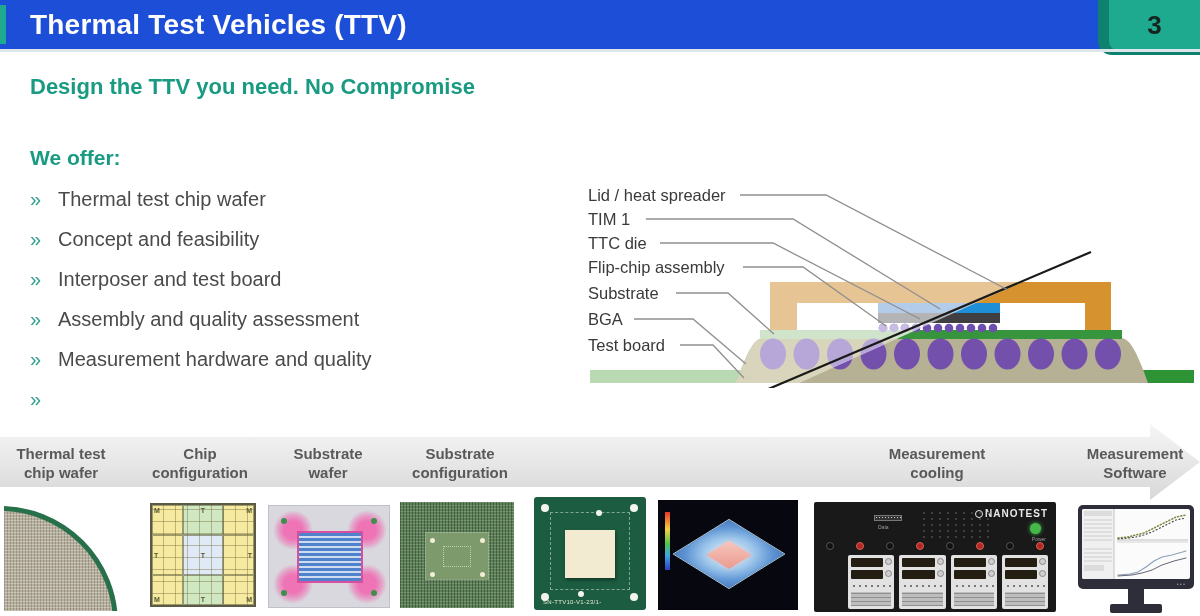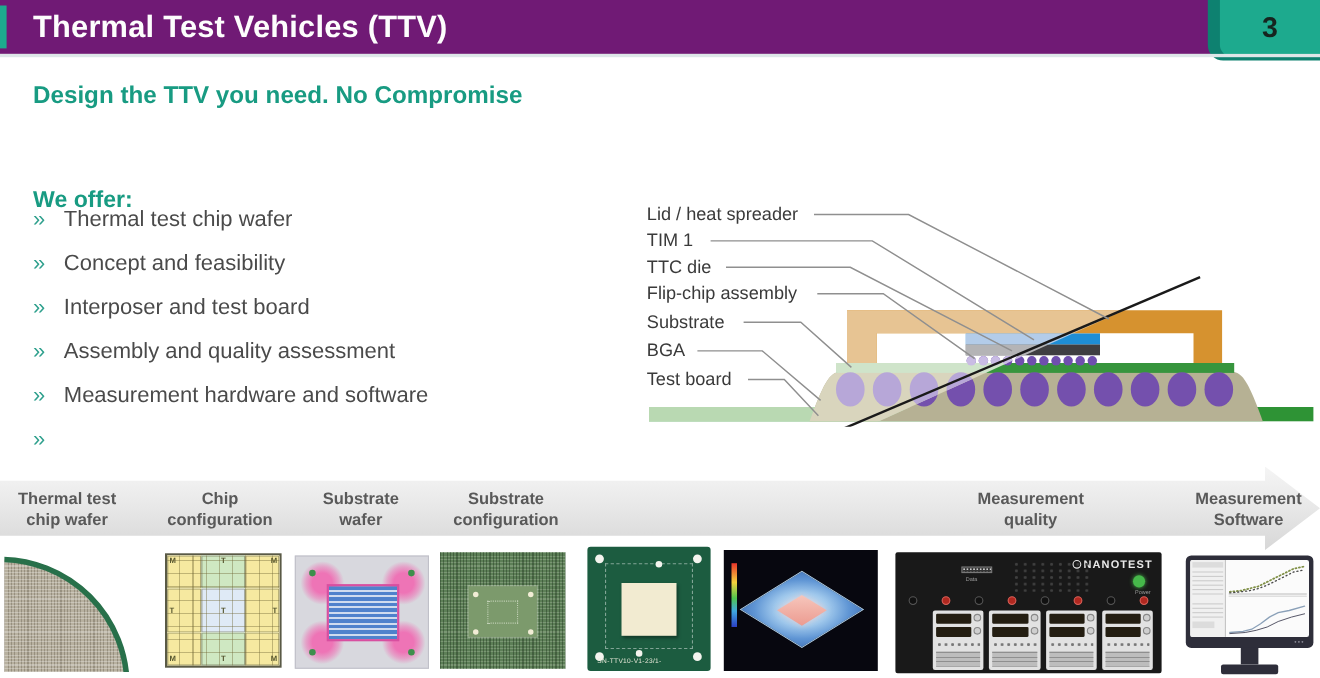--- a/index.html
+++ b/index.html
@@ -1,30 +1,30 @@
 <!DOCTYPE html>
 <html><head>
 <meta charset="utf-8">
 <style>
   * { margin:0; padding:0; box-sizing:border-box; }
   body { background:#fff; font-family:"Liberation Sans", sans-serif; }
   .slide { position:relative; width:1200px; height:616px; background:#fff; overflow:hidden; }
 
   
-  .hdr { position:absolute; left:0; top:0; width:1200px; height:49px; background:#701a75; }
+  .hdr { position:absolute; left:0; top:0; width:1200px; height:49px; background:#1d4ed8; }
   .hdr-accent { position:absolute; left:0; top:5px; width:6px; height:39px; background:#1daa8e; }
   .hdr-title { position:absolute; left:30px; top:0; height:49px; line-height:49px; color:#fdfdfd; font-size:28px; font-weight:bold; letter-spacing:.2px; }
   .hdr-line { position:absolute; left:0; top:49px; width:1200px; height:3px; background:#dde6e8; }
   .page-tab-back { position:absolute; right:0; top:0; width:102px; height:55px; background:#0e8170; border-radius:0 0 0 14px; }
   .page-tab { position:absolute; right:0; top:0; width:91px; height:51px; background:#1daa8e; border-radius:0 0 0 10px; display:flex; align-items:center; justify-content:center; color:#16241f; font-size:26px; font-weight:bold; }
 
   
   .headline { position:absolute; left:30px; top:74px; font-size:22px; font-weight:bold; color:#189b82; }
   .body-text { position:absolute; left:30px; top:112px; font-size:20px; color:#3d3d3d; }
-  .offer-heading { position:absolute; left:30px; top:146px; font-size:21px; font-weight:bold; color:#189b82;margin-top:24px; }
+  .offer-heading { position:absolute; left:30px; top:146px; font-size:21px; font-weight:bold; color:#189b82; }
   .offer-list { position:absolute; left:30px; top:188px; }
   .offer-row { display:flex; align-items:baseline; margin-bottom:17px; }
   .offer-chevron { color:#2fa08d; font-size:20px; width:28px; flex:0 0 28px; }
   .offer-text { color:#4a4a4a; font-size:20px; }
 
   
   .diagram { position:absolute; left:588px; top:182px; width:612px; height:206px; }
   .diagram svg { position:absolute; left:0; top:0; }
   .dlabel { position:absolute; left:0; font-size:16.5px; color:#3a3a3a; white-space:nowrap; line-height:18px; }
   .dl0{top:4px;} .dl1{top:28px;} .dl2{top:52px;} .dl3{top:76px;} .dl4{top:102px;} .dl5{top:128px;} .dl6{top:154px;}
@@ -162,21 +162,21 @@
     <div class="offer-row">
       <span class="offer-chevron">»</span>
       <span class="offer-text">Interposer and test board</span>
     </div>
     <div class="offer-row">
       <span class="offer-chevron">»</span>
       <span class="offer-text">Assembly and quality assessment</span>
     </div>
     <div class="offer-row">
       <span class="offer-chevron">»</span>
-      <span class="offer-text">Measurement hardware and software</span>
+      <span class="offer-text">Measurement hardware and quality</span>
     </div>
     <div class="offer-row">
       <span class="offer-chevron">»</span>
     </div>
   </div>
 
   <div class="diagram">
     <svg width="612" height="206" viewBox="0 0 612 206">
       <defs>
         <clipPath id="fadeclip">
@@ -287,21 +287,21 @@
     <div class="step s2">
       <span>Substrate</span>
       <span>wafer</span>
     </div>
     <div class="step s3">
       <span>Substrate</span>
       <span>configuration</span>
     </div>
     <div class="step s6">
       <span>Measurement</span>
-      <span>quality</span>
+      <span>cooling</span>
     </div>
     <div class="step s7">
       <span>Measurement</span>
       <span>Software</span>
     </div>
   </div>
 
   <div class="img wafer">
     <div class="wafer-disc"></div>
   </div>

